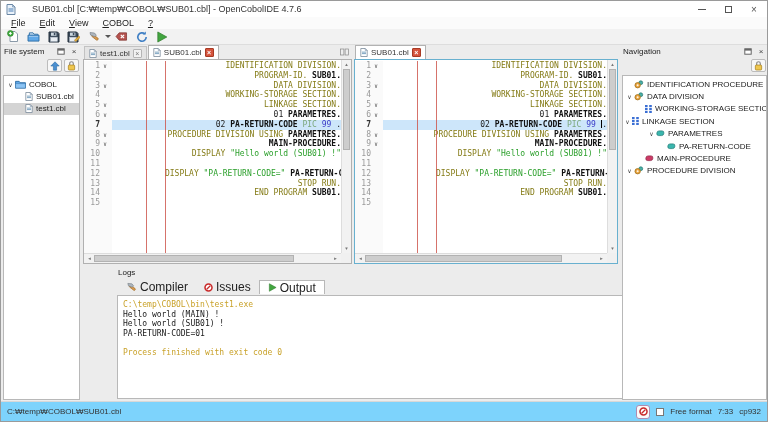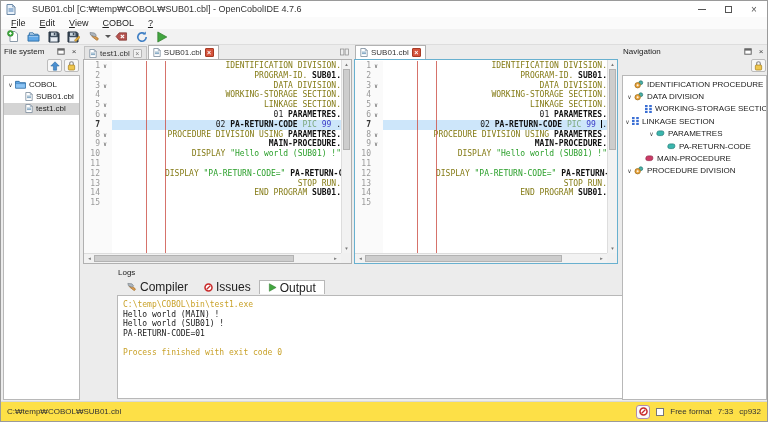--- a/index.html
+++ b/index.html
@@ -90,21 +90,21 @@
   .logs-panel { position:absolute; left:82px; top:221px; width:535px; height:135px;margin-left:32px; }
   .log-tabs { height:15px; display:flex; align-items:flex-end; padding-left:3px; }
   .log-tab { height:14px; display:inline-flex; align-items:center; gap:3px; padding:0 8px; font-size:12px; color:#222;text-align:center; }
   .log-tab.active { background:#fff; border:1px solid #b8b8b8; border-bottom:none; }
   .output-box { position:absolute; left:2px; right:2px; top:29px; bottom:2px; background:#fff; border:1px solid #b8b8b8;
                 font-family:"DejaVu Sans Mono", monospace; font-size:8px; padding:4px 5px; overflow:hidden; }
   .out-line { height:9.6px; line-height:9.6px; white-space:pre; color:#1a1a1a; }
   .out-line.out-path, .out-line.out-info { color:#c9a22a; }
 
   
-  .statusbar { position:absolute; left:0; right:0; bottom:0; height:20px; background:#fde047; border-top:1px solid #d8d8d8;
+  .statusbar { position:absolute; left:0; right:0; bottom:0; height:20px; background:#7dd3fc; border-top:1px solid #d8d8d8;
                display:flex; align-items:center; padding:0 6px; font-size:8px; color:#333; }
   .sb-right { margin-left:auto; display:flex; align-items:center; gap:6px; }
   .sb-issues { width:14px; height:14px; border:1px solid #b08cb0; border-radius:3px; display:inline-flex; align-items:center; justify-content:center; background:#fafafa; }
   .checkbox { width:8px; height:8px; border:1px solid #777; background:#fff; display:inline-block; }
 </style>
 </head>
 <body>
 
 <div class="window">
 

